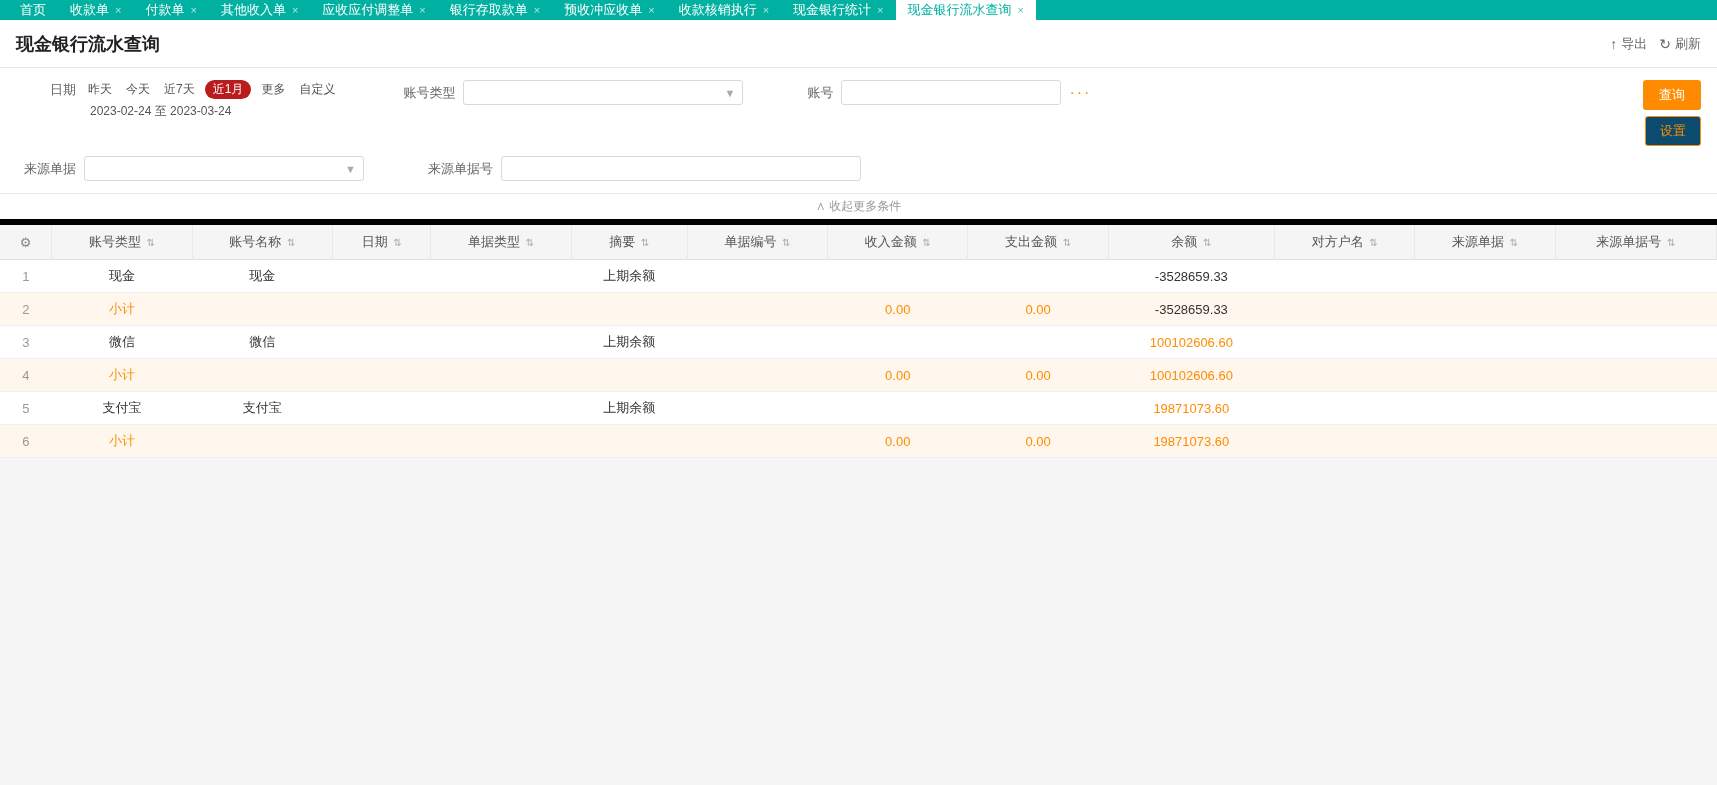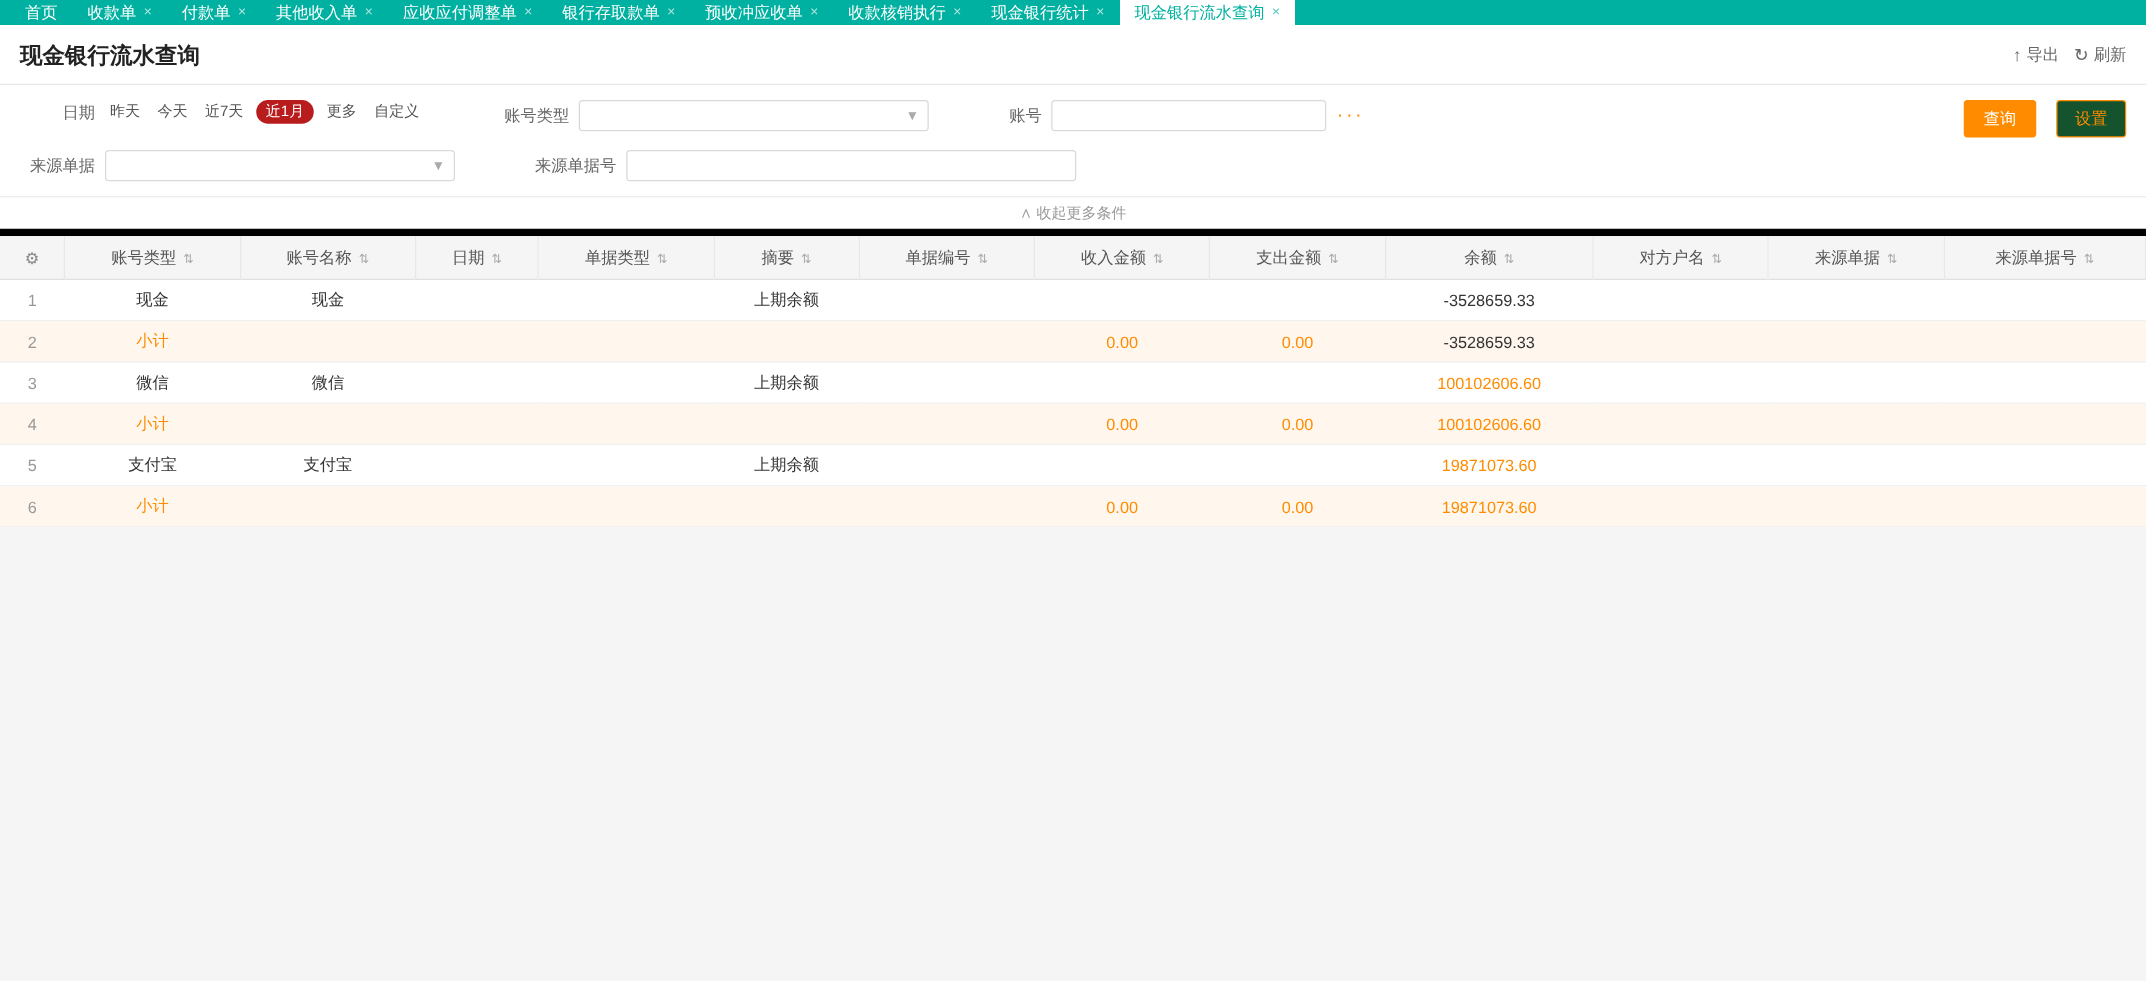--- a/index.html
+++ b/index.html
@@ -83,21 +83,21 @@
     }
     .ellipsis-btn {
       color: #ff8c00; font-size: 16px; cursor: pointer; letter-spacing: 2px;
       background: none; border: none;
     }
     .query-btn {
       background: #ff8c00; color: #fff; border: none; border-radius: 3px;
       padding: 6px 16px; font-size: 13px; cursor: pointer; font-weight: normal;
     }
     .settings-btn {
-      background: #14532d; color: #ff8c00; border: 1px solid #ff8c00; border-radius: 3px;
+      background: #0c4a6e; color: #ff8c00; border: 1px solid #ff8c00; border-radius: 3px;
       padding: 5px 14px; font-size: 13px; cursor: pointer;
     }
 
     
     .collapse-bar {
       text-align: center; padding: 4px 0; color: #999; font-size: 12px; cursor: pointer;
       background: #fff; border-bottom: 6px solid #000000;
     }
 
     
@@ -184,39 +184,42 @@
         <span class="filter-label">日期</span>
         <div class="date-shortcuts">
           <span class="date-shortcut">昨天</span>
           <span class="date-shortcut">今天</span>
           <span class="date-shortcut">近7天</span>
           <span class="date-shortcut active">近1月</span>
           <span class="date-shortcut">更多</span>
           <span class="date-shortcut">自定义</span>
         </div>
       </div>
+      <div style="padding-left:68px;">
+        <span class="date-range">2023-02-24 至 2023-03-24</span>
+      </div>
     </div>
 
     <div style="display:flex; align-items:center; gap:8px; margin-left:40px;">
       <span class="filter-label" style="min-width:auto;">账号类型</span>
       <div class="select-wrapper">
         <select class="filter-select" style="min-width:280px;">
           <option></option>
         </select>
         <span class="chevron">▼</span>
       </div>
     </div>
 
     <div style="display:flex; align-items:center; gap:8px; margin-left:40px;">
       <span class="filter-label" style="min-width:auto;">账号</span>
       <input class="filter-input" style="width: 220px;">
       <button class="ellipsis-btn">···</button>
     </div>
 
-    <div style="margin-left:auto; display:flex; flex-direction:row; gap:16px; align-items:flex-end;">
+    <div style="margin-left:auto; display:flex; flex-direction:column; gap:6px; align-items:flex-end;">
       <button class="query-btn">查询</button>
       <button class="settings-btn">设置</button>
     </div>
   </div>
 
   <div style="display:flex; align-items:center; gap:24px;">
     <div style="display:flex; align-items:center; gap:8px;">
       <span class="filter-label">来源单据</span>
       <div class="select-wrapper">
         <select class="filter-select" style="min-width:280px;">

